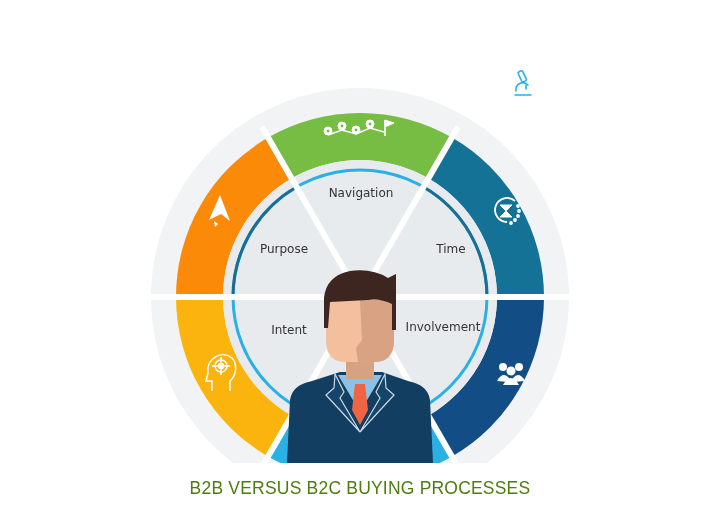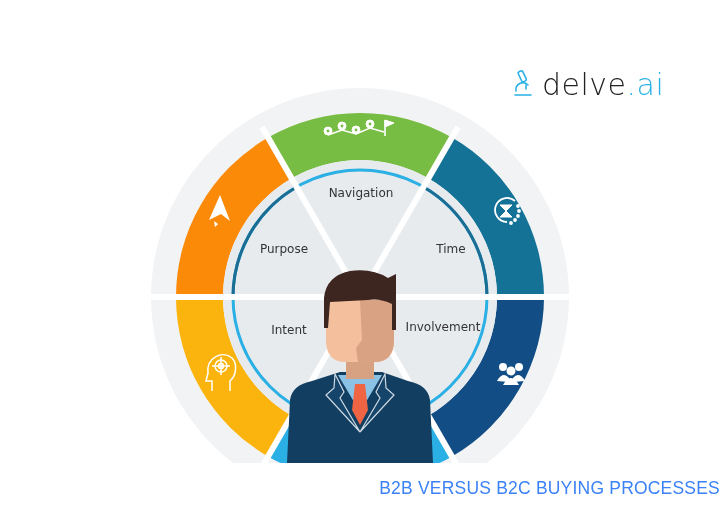--- a/index.html
+++ b/index.html
@@ -1,36 +1,35 @@
 <!DOCTYPE html>
 <html><head>
   <meta charset="utf-8">
   <style>
     html, body { margin: 0; padding: 0; background: #ffffff; }
     body { width: 720px; height: 525px; position: relative; overflow: hidden; font-family: "Liberation Sans", sans-serif; }
     .logo { position: absolute; left: 512px; top: 64px; height: 40px; display: flex; align-items: center; }
     .logo-text { font-family: "DejaVu Sans", sans-serif; font-size: 30px; font-weight: 300; color: #222; letter-spacing: 0.5px; }
     .logo-text .ai { color: #2ab0e4; }
-    .title { position: absolute; left: 0; width: 720px; top: 478px; text-align: right; font-family: "Liberation Sans", sans-serif; font-size: 17.5px; color: #3b82f6; letter-spacing: 0.2px; }
+    .title { position: absolute; left: 0; width: 720px; top: 478px; text-align: center; font-family: "Liberation Sans", sans-serif; font-size: 17.5px; color: #4d7c0f; letter-spacing: 0.2px; }
     svg.wheel { position: absolute; left: 0; top: 0; }
     .seg-label { font-family: "DejaVu Sans", sans-serif; font-size: 12px; fill: #333; }
   </style>
 </head>
 <body>
 
 <div class="logo">
   <svg width="22" height="30" viewBox="0 0 22 30">
     <g fill="none" stroke="#2ab0e4" stroke-width="1.6" stroke-linecap="round">
       <rect x="8" y="2" width="5" height="11" rx="1.5" transform="rotate(-25 10 8)"></rect>
       <path d="M4 22 a7 7 0 0 1 12 -6"></path>
       <path d="M3 26 h16"></path>
       <path d="M14 16 v4"></path>
     </g>
   </svg>
-  <span class="logo-text" style="margin-left:8px;"><span>delve</span><span class="ai">.ai</span></span>
 </div>
 
 <svg class="wheel" width="720" height="525" viewBox="0 0 720 525">
   <defs>
     <clipPath id="clipBottom">
         <rect x="0" y="0" width="720" height="463"></rect>
       </clipPath>
   </defs>
   <g clip-path="url(#clipBottom)">
 

